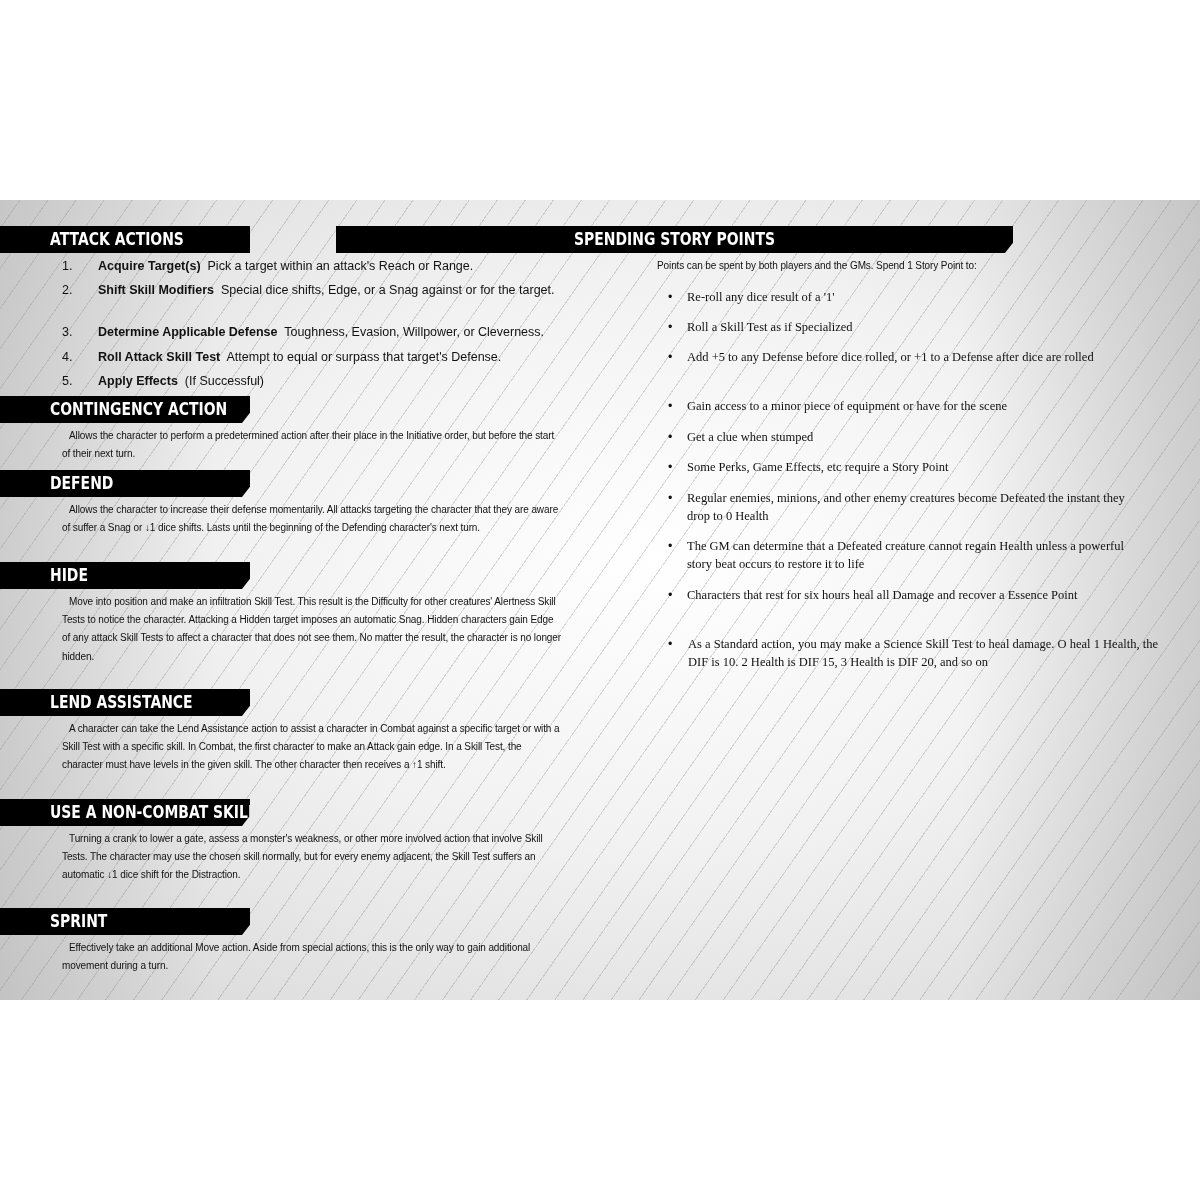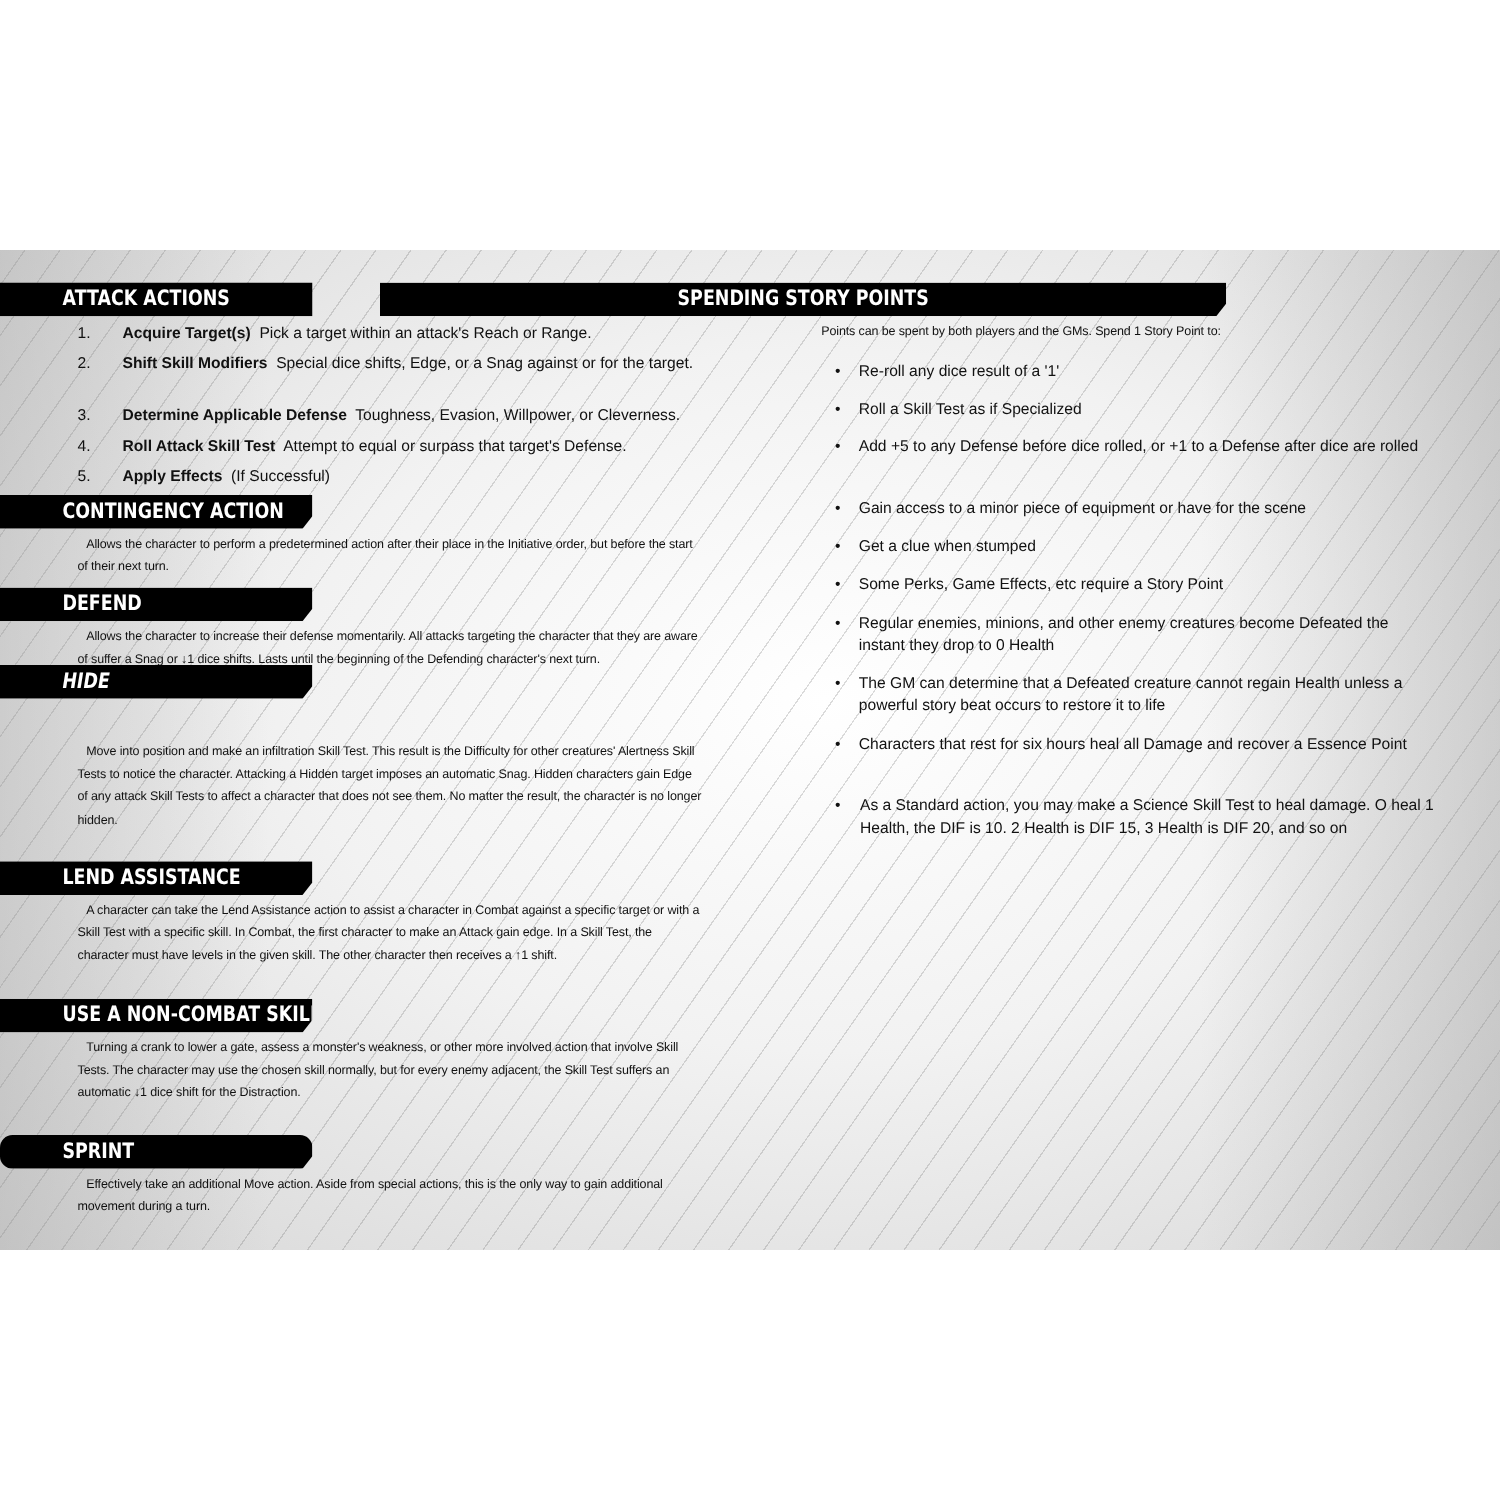--- a/index.html
+++ b/index.html
@@ -37,21 +37,21 @@
     position: absolute; font-size: 10px; line-height: 18.2px; color: #111;
     letter-spacing: -0.1px;
   }
   .para { left: 62px; width: 500px; text-indent: 7px; }
   .ol-item { position: absolute; left: 62px; width: 500px; font-size: 12.5px; line-height: 18.2px; }
   .ol-item .num { position: absolute; left: 0; width: 20px; }
   .ol-item .body { margin-left: 36px; display: block; }
   .intro { left: 657px; width: 520px; }
   .bullet { position: absolute; left: 668px; width: 480px; font-size: 12.5px; line-height: 18.2px; }
   .bullet .dot { position: absolute; left: 0; top: 0; }
-  .bullet .body { display: block; margin-left: 19px; }
+  .bullet .body { display: block; margin-left: 19px; font-family: Liberation Serif, serif; }
   .arrow { font-weight: bold; }
 </style>
 </head>
 <body>
 
 <div class="sheet"></div>
 
 <div class="bar bar-wide attack-bar" style="top:226px;"><span>ATTACK ACTIONS</span></div>
 
 <div class="ol-item" style="top:257px;">
@@ -74,33 +74,33 @@
   <span class="num">5.</span>
   <span class="body"><b>Apply Effects</b>&nbsp; <span>(If Successful)</span></span>
 </div>
 
 <div class="bar bar-wide" style="top:396px;"><span>CONTINGENCY ACTION</span></div>
 <div class="text para" style="top:427px;">Allows the character to perform a predetermined action after their place in the Initiative order, but before the start of their next turn.</div>
 
 <div class="bar bar-wide" style="top:470px;"><span>DEFEND</span></div>
 <div class="text para" style="top:501px;"><span>Allows the character to increase their defense momentarily. All attacks targeting the character that they are aware of suffer a Snag or </span><span class="arrow">↓</span><span>1 dice shifts. Lasts until the beginning of the Defending character's next turn.</span></div>
 
-<div class="bar bar-wide" style="top:532px;font-style:italic;"><span>HIDE</span></div>
+<div class="bar bar-wide" style="top:562px;"><span>HIDE</span></div>
 <div class="text para" style="top:593px;">Move into position and make an infiltration Skill Test. This result is the Difficulty for other creatures' Alertness Skill Tests to notice the character. Attacking a Hidden target imposes an automatic Snag. Hidden characters gain Edge of any attack Skill Tests to affect a character that does not see them. No matter the result, the character is no longer hidden.</div>
 
 <div class="bar bar-wide" style="top:689px;"><span>LEND ASSISTANCE</span></div>
 <div class="text para" style="top:720px;"><span>A character can take the Lend Assistance action to assist a character in Combat against a specific target or with a Skill Test with a specific skill. In Combat, the first character to make an Attack gain edge. In a Skill Test, the character must have levels in the given skill. The other character then receives a </span><span class="arrow">↑</span><span>1 shift.</span></div>
 
 <div class="bar bar-wide" style="top:799px;"><span>USE A NON-COMBAT SKILL</span></div>
 <div class="text para" style="top:830px;"><span>Turning a crank to lower a gate, assess a monster's weakness, or other more involved action that involve Skill Tests. The character may use the chosen skill normally, but for every enemy adjacent, the Skill Test suffers an automatic </span><span class="arrow">↓</span><span>1 dice shift for the Distraction.</span></div>
 
-<div class="bar bar-wide" style="top:908px;border-radius:10px;"><span>SPRINT</span></div>
+<div class="bar bar-wide" style="top:908px;"><span>SPRINT</span></div>
 <div class="text para" style="top:939px;">Effectively take an additional Move action. Aside from special actions, this is the only way to gain additional movement during a turn.</div>
 
-<div class="bar bar-right" style="top:226px;"><span>SPENDING STORY POINTS</span></div>
+<div class="bar bar-right" style="top:226px;margin-left:32px;"><span>SPENDING STORY POINTS</span></div>
 <div class="text intro" style="top:257px;">Points can be spent by both players and the GMs. Spend 1 Story Point to:</div>
 
 <div class="bullet" style="top:288px;">
     <span class="dot">•</span>
     <span class="body">Re-roll any dice result of a '1'</span>
   </div>
 <div class="bullet" style="top:318px;">
     <span class="dot">•</span>
     <span class="body">Roll a Skill Test as if Specialized</span>
   </div>

